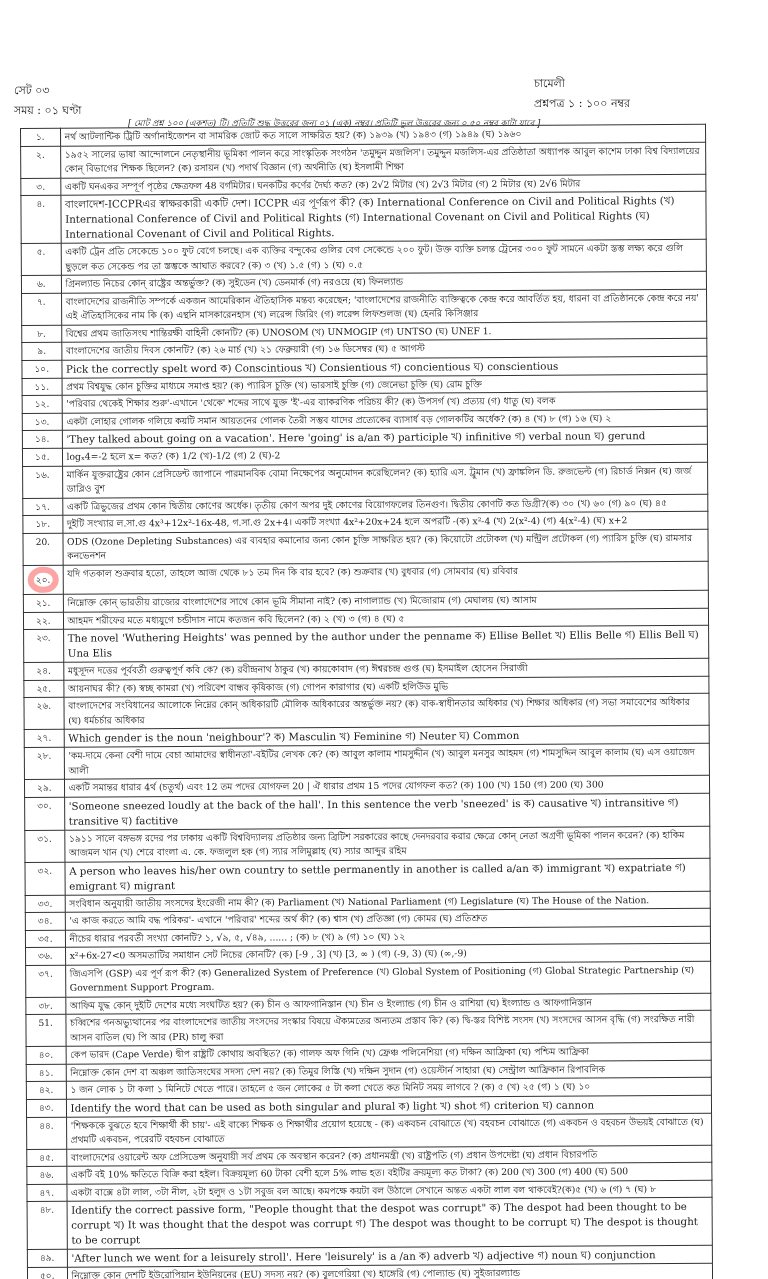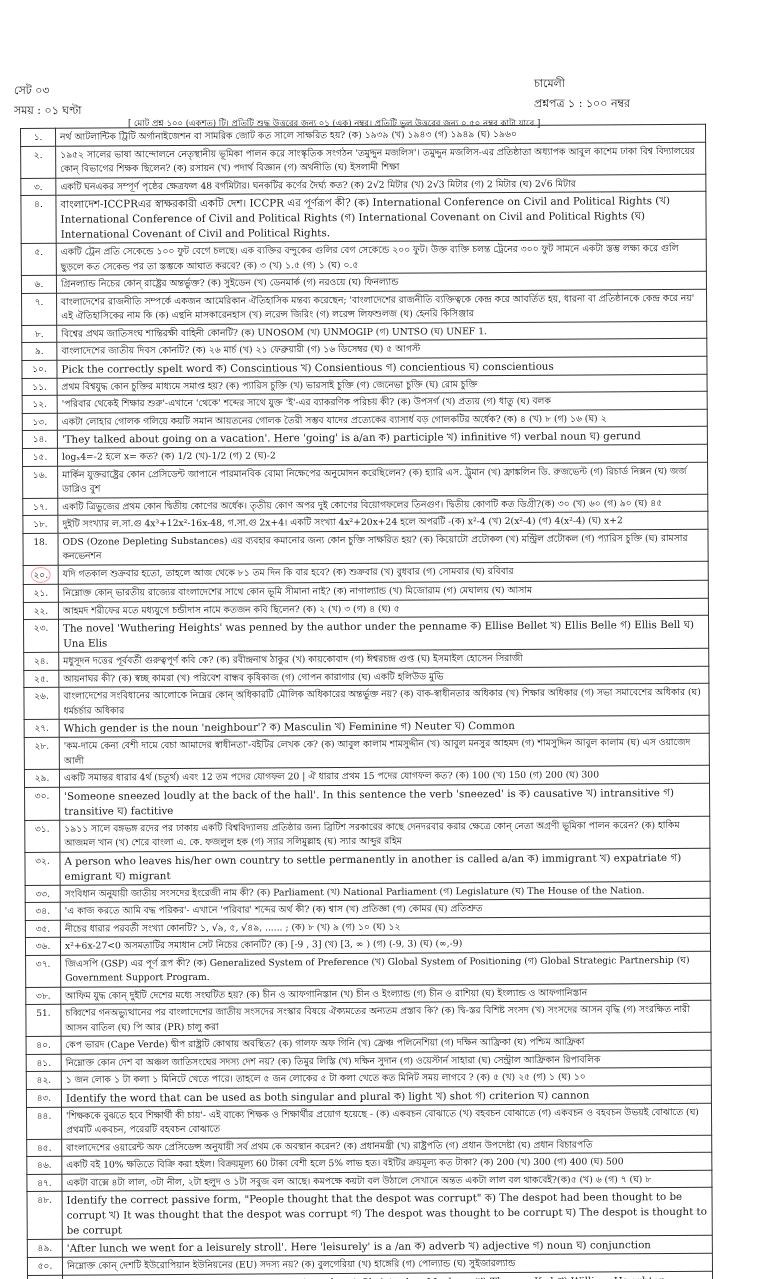--- a/index.html
+++ b/index.html
@@ -6,30 +6,30 @@
   body {
     width: 768px; height: 1279px; background: #ffffff;
     font-family: "DejaVu Serif", serif; color: #1a1a1a; position: relative; overflow: hidden;
   }
   .page { position: absolute; left: 0; top: 0; width: 768px; height: 1279px; }
   .hdr-left { position: absolute; left: 14px; top: 81px; font-size: 11px; line-height: 20px; }
   .hdr-center { position: absolute; left: 180px; width: 400px; top: 74px; text-align: center; }
   .hdr-center .title { font-size: 13px; line-height: 20px; }
   .hdr-center .subject { font-size: 11.5px; line-height: 20px; }
   .hdr-right { position: absolute; right: 138px; top: 74px; font-size: 11px; line-height: 20px; }
-  .instr { position: absolute; left: 128px; top: 117px; font-size: 8.5px; white-space: nowrap; }
+  .instr { position: absolute; left: 128px; top: 117px; font-size: 8.5px; white-space: nowrap; font-style: italic; }
   table.qs {
     position: absolute; left: 20px; top: 128px; width: 686px;
     border-collapse: collapse; font-size: 9.2px; line-height: 14.5px;
     transform: rotate(-0.35deg); transform-origin: left top;
   }
   table.qs td { border: 1px solid #333; vertical-align: top; padding: 1px 4px; }
   table.qs td.num { width: 26px; text-align: center; font-size: 9px; }
   table.qs td.en { font-size: 10.3px; line-height: 15px; }
-  .mark-circle { display: inline-block; border: 1px solid #fca5a5; border-radius: 50%; padding: 0 2px; }
+  .mark-circle { display: inline-block; border: 6px solid #fca5a5; border-radius: 50%; padding: 0 2px; }
 </style>
 </head>
 <body>
 
 <div class="page">
   <div class="hdr-left">
     <div>সেট ০৩</div>
     <div>সময় : ০১ ঘণ্টা</div>
   </div>
   <div class="hdr-center">
@@ -108,21 +108,21 @@
         </tr>
         <tr>
           <td class="num"><span>১৭.</span></td>
           <td class="">একটি ত্রিভুজের প্রথম কোন দ্বিতীয় কোণের অর্ধেক। তৃতীয় কোণ অপর দুই কোণের বিয়োগফলের তিনগুণ। দ্বিতীয় কোণটি কত ডিগ্রী?(ক) ৩০ (খ) ৬০ (গ) ৯০ (ঘ) ৪৫</td>
         </tr>
         <tr>
           <td class="num"><span>১৮.</span></td>
           <td class="">দুইটি সংখ্যার ল.সা.গু 4x³+12x²-16x-48, গ.সা.গু 2x+4। একটি সংখ্যা 4x²+20x+24 হলে অপরটি -(ক) x²-4 (খ) 2(x²-4) (গ) 4(x²-4) (ঘ) x+2</td>
         </tr>
         <tr>
-          <td class="num"><span>18.</span></td>
+          <td class="num"><span>20.</span></td>
           <td class="">ODS (Ozone Depleting Substances) এর ব্যবহার কমানোর জন্য কোন চুক্তি সাক্ষরিত হয়? (ক) কিয়োটো প্রটোকল (খ) মন্ট্রিল প্রটোকল (গ) প্যারিস চুক্তি (ঘ) রামসার কনভেনশন</td>
         </tr>
         <tr>
           <td class="num"><span class="mark-circle">২০.</span></td>
           <td class="">যদি গতকাল শুক্রবার হতো, তাহলে আজ থেকে ৮১ তম দিন কি বার হবে? (ক) শুক্রবার (খ) বুধবার (গ) সোমবার (ঘ) রবিবার</td>
         </tr>
         <tr>
           <td class="num"><span>২১.</span></td>
           <td class="">নিম্নোক্ত কোন্ ভারতীয় রাজ্যের বাংলাদেশের সাথে কোন ভূমি সীমানা নাই? (ক) নাগাল্যান্ড (খ) মিজোরাম (গ) মেঘালয় (ঘ) আসাম</td>
         </tr>

